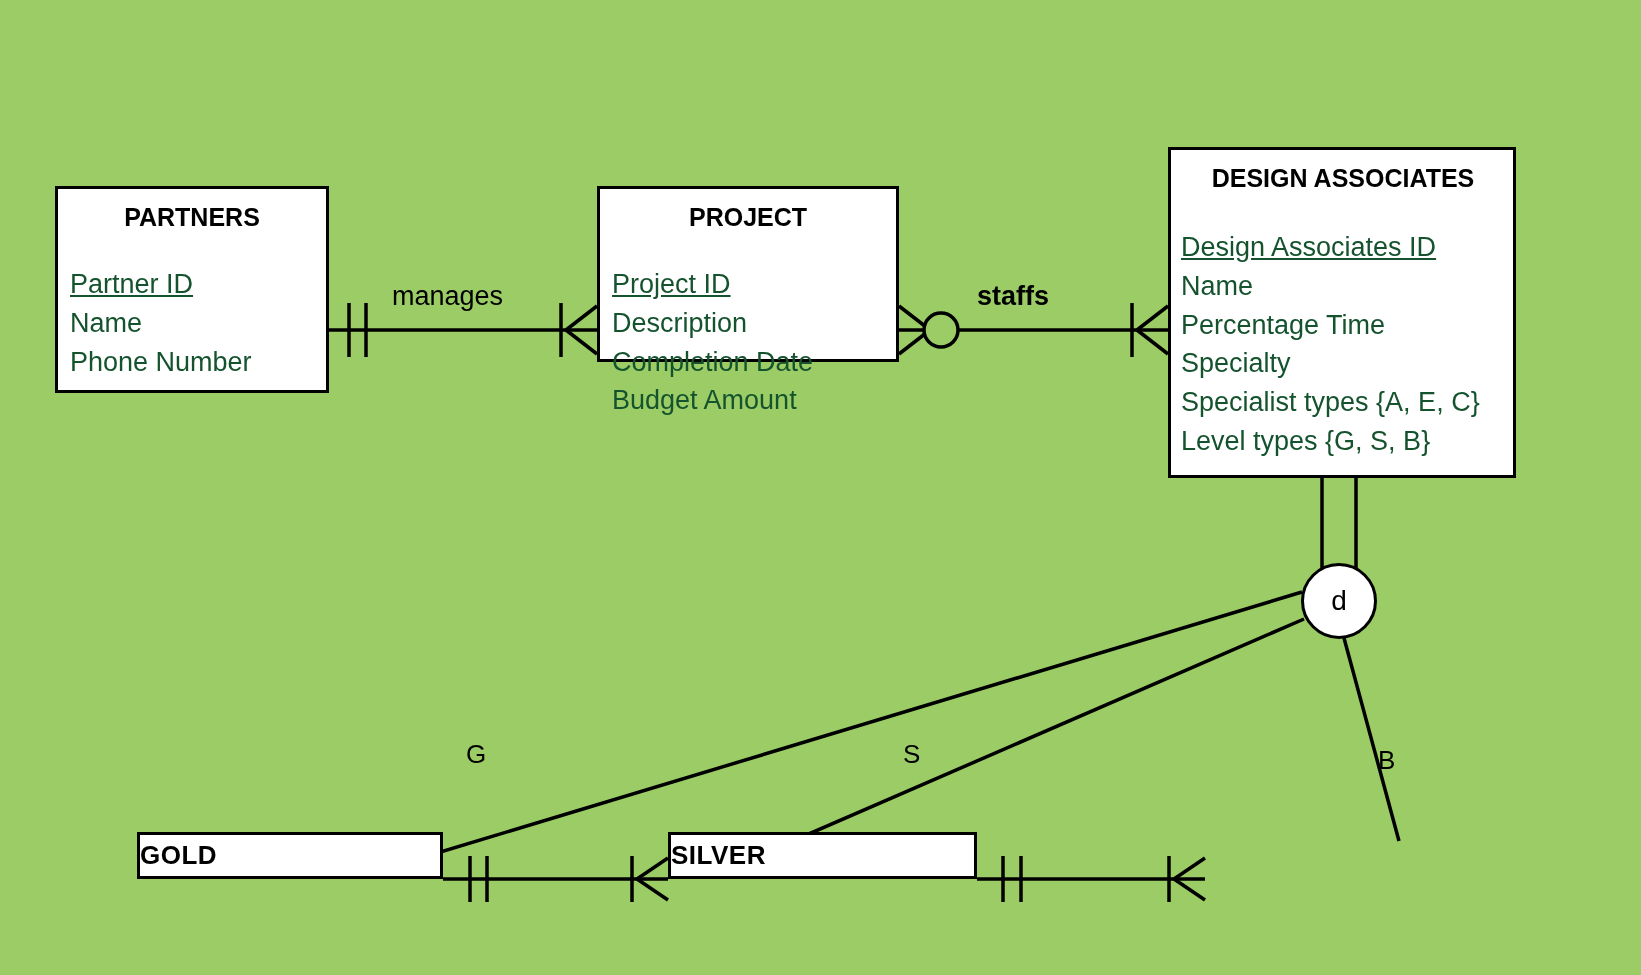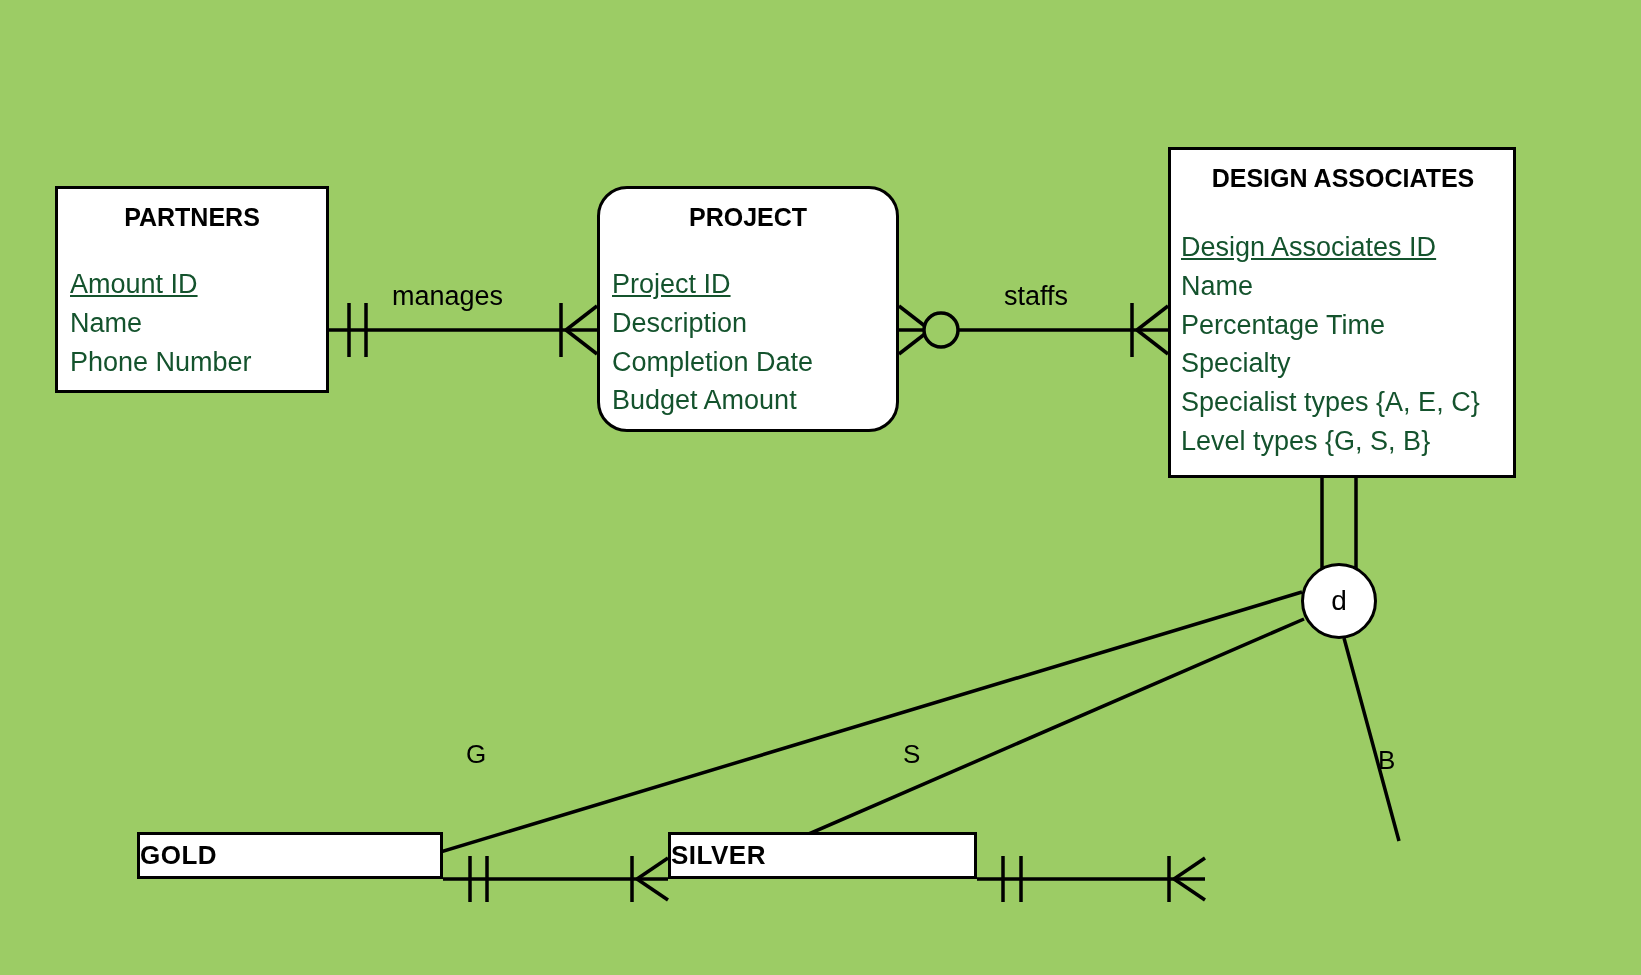--- a/index.html
+++ b/index.html
@@ -141,27 +141,27 @@
       <line x1="1021" y1="856" x2="1021" y2="902"></line>
       <line x1="1169" y1="856" x2="1169" y2="902"></line>
       <line x1="1205" y1="858" x2="1174" y2="879"></line>
       <line x1="1205" y1="900" x2="1174" y2="879"></line>
     </g>
   </svg>
 
   <div class="entity" style="left:55px; top:186px; width:274px; height:207px; padding:14px 12px 0 12px;">
     <div class="entity-title">PARTNERS</div>
     <div class="attr-list" style="margin-top:33px;">
-      <span class="attr key">Amount ID</span>
+      <span class="attr key">Partner ID</span>
       <span class="attr">Name</span>
       <span class="attr">Phone Number</span>
     </div>
   </div>
 
-  <div class="entity" style="left:597px; top:186px; width:302px; height:246px; padding:14px 12px 0 12px;border-radius:30px;">
+  <div class="entity" style="left:597px; top:186px; width:302px; height:176px; padding:14px 12px 0 12px;">
     <div class="entity-title">PROJECT</div>
     <div class="attr-list" style="margin-top:33px;">
       <span class="attr key">Project ID</span>
       <span class="attr">Description</span>
       <span class="attr">Completion Date</span>
       <span class="attr">Budget Amount</span>
     </div>
   </div>
 
   <div class="entity" style="left:1168px; top:147px; width:348px; height:331px; padding:14px 8px 0 10px;">
@@ -170,21 +170,21 @@
       <span class="attr key">Design Associates ID</span>
       <span class="attr">Name</span>
       <span class="attr">Percentage Time</span>
       <span class="attr">Specialty</span>
       <span class="attr">Specialist types {A, E, C}</span>
       <span class="attr">Level types {G, S, B}</span>
     </div>
   </div>
 
   <div class="rel-label" style="left:392px; top:281px;">manages</div>
-  <div class="rel-label" style="left:1004px; top:281px;">staffs</div>
+  <div class="rel-label" style="left:977px; top:281px;font-weight:bold;">staffs</div>
 
   <div class="disjoint-circle" style="left:1301px; top:563px; width:76px; height:76px;">
     <span class="disjoint-letter">d</span>
   </div>
 
   <div class="edge-label" style="left:466px; top:739px;">G</div>
   <div class="edge-label" style="left:903px; top:739px;">S</div>
   <div class="edge-label" style="left:1378px; top:745px;">B</div>
 
   <div class="subtype" style="left:137px; top:832px; width:306px; height:47px;">

